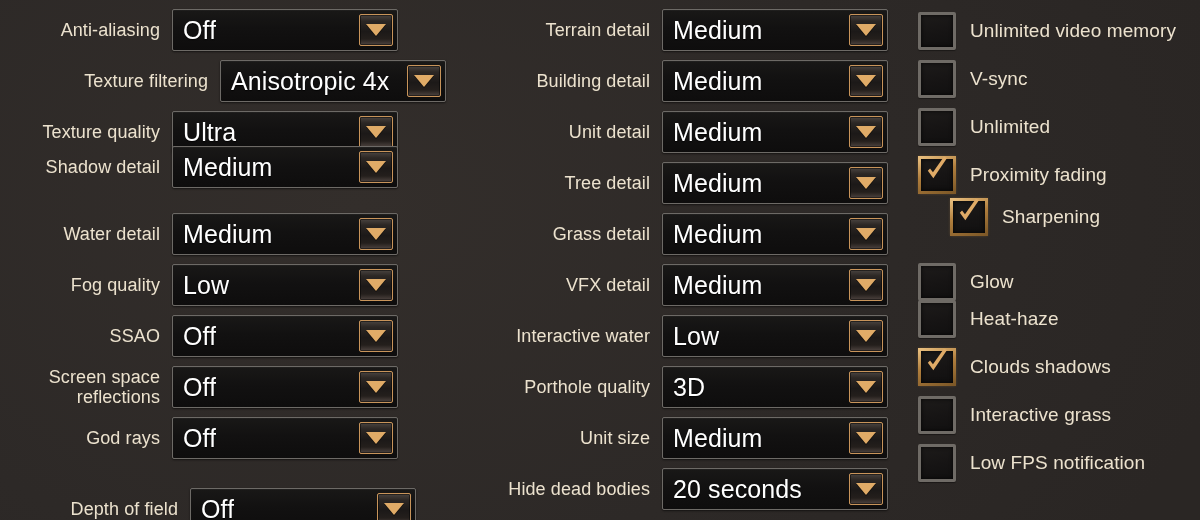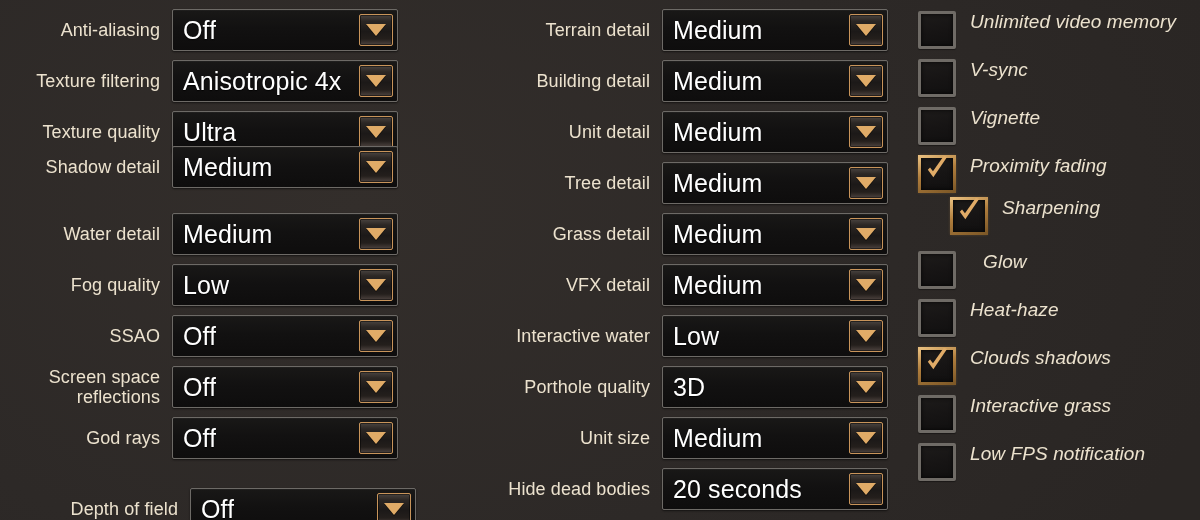--- a/index.html
+++ b/index.html
@@ -104,22 +104,22 @@
     filter: drop-shadow(0 1px 0 rgba(0,0,0,0.6));
   }
 
   
   .checkbox-row {
     position: absolute;
     left: 18px;
     width: 282px;
     height: 40px;
     display: flex;
+    align-items: center;
     cursor: pointer;
-    font-style: italic;
   }
   .checkbox-box {
     position: relative;
     flex: 0 0 38px;
     width: 38px;
     height: 38px;
     box-sizing: border-box;
     border-radius: 2px;
     background: linear-gradient(170deg, #1d1b1a 0%, #161414 55%, #111010 100%);
     border: 3px solid #6f6b66;
@@ -156,21 +156,21 @@
   <div class="option-column" id="column-left">
       <div class="option-row" style="top: 9px;">
         <div class="option-label">Anti-aliasing</div>
         <div class="dropdown">
           <span class="dropdown-value">Off</span>
           <span class="dropdown-arrow-btn">
             <span class="arrow-glyph"></span>
           </span>
         </div>
       </div>
-      <div class="option-row" style="top: 60px;">
+      <div class="option-row" style="top: 60px; padding-left: 48px;">
         <div class="option-label">Texture filtering</div>
         <div class="dropdown">
           <span class="dropdown-value">Anisotropic 4x</span>
           <span class="dropdown-arrow-btn">
             <span class="arrow-glyph"></span>
           </span>
         </div>
       </div>
       <div class="option-row" style="top: 111px;">
         <div class="option-label">Texture quality</div>
@@ -342,39 +342,39 @@
       <div class="checkbox-row" style="top: 11px;">
         <span class="checkbox-box"></span>
         <span class="checkbox-label">Unlimited video memory</span>
       </div>
       <div class="checkbox-row" style="top: 59px;">
         <span class="checkbox-box"></span>
         <span class="checkbox-label">V-sync</span>
       </div>
       <div class="checkbox-row" style="top: 107px;">
         <span class="checkbox-box"></span>
-        <span class="checkbox-label">Vignette</span>
+        <span class="checkbox-label">Unlimited</span>
       </div>
       <div class="checkbox-row" style="top: 155px;">
         <span class="checkbox-box checked">
           <svg class="check-glyph" viewBox="0 0 24 28">
             <path d="M2 16 L8 24 L23 2 L19.5 0.5 L7.6 17.5 L4.4 13.5 Z" fill="#e0ab67"></path>
           </svg>
         </span>
         <span class="checkbox-label">Proximity fading</span>
       </div>
       <div class="checkbox-row" style="top: 197px; margin-left: 32px;">
         <span class="checkbox-box checked">
           <svg class="check-glyph" viewBox="0 0 24 28">
             <path d="M2 16 L8 24 L23 2 L19.5 0.5 L7.6 17.5 L4.4 13.5 Z" fill="#e0ab67"></path>
           </svg>
         </span>
         <span class="checkbox-label">Sharpening</span>
       </div>
-      <div class="checkbox-row" style="top: 251px; gap: 13px;">
+      <div class="checkbox-row" style="top: 262px;">
         <span class="checkbox-box"></span>
         <span class="checkbox-label">Glow</span>
       </div>
       <div class="checkbox-row" style="top: 299px;">
         <span class="checkbox-box"></span>
         <span class="checkbox-label">Heat-haze</span>
       </div>
       <div class="checkbox-row" style="top: 347px;">
         <span class="checkbox-box checked">
           <svg class="check-glyph" viewBox="0 0 24 28">

